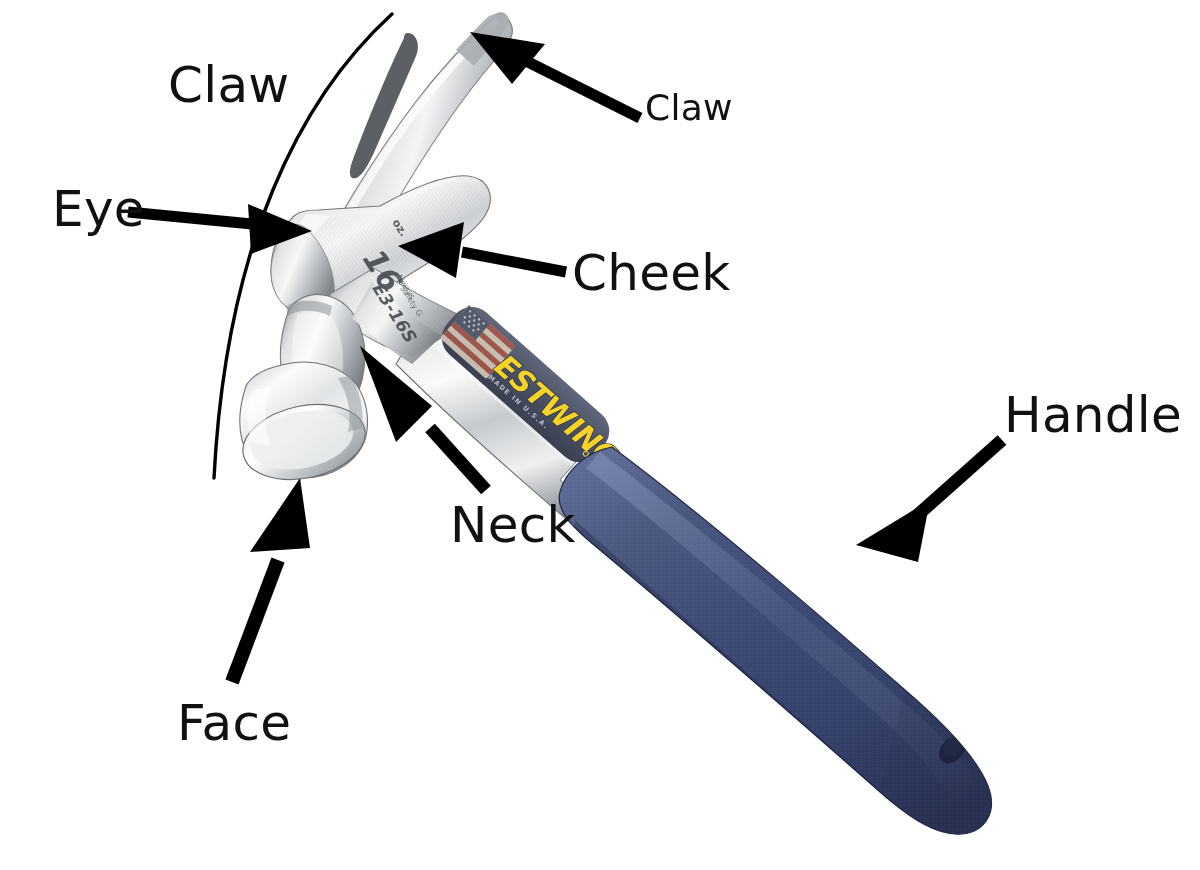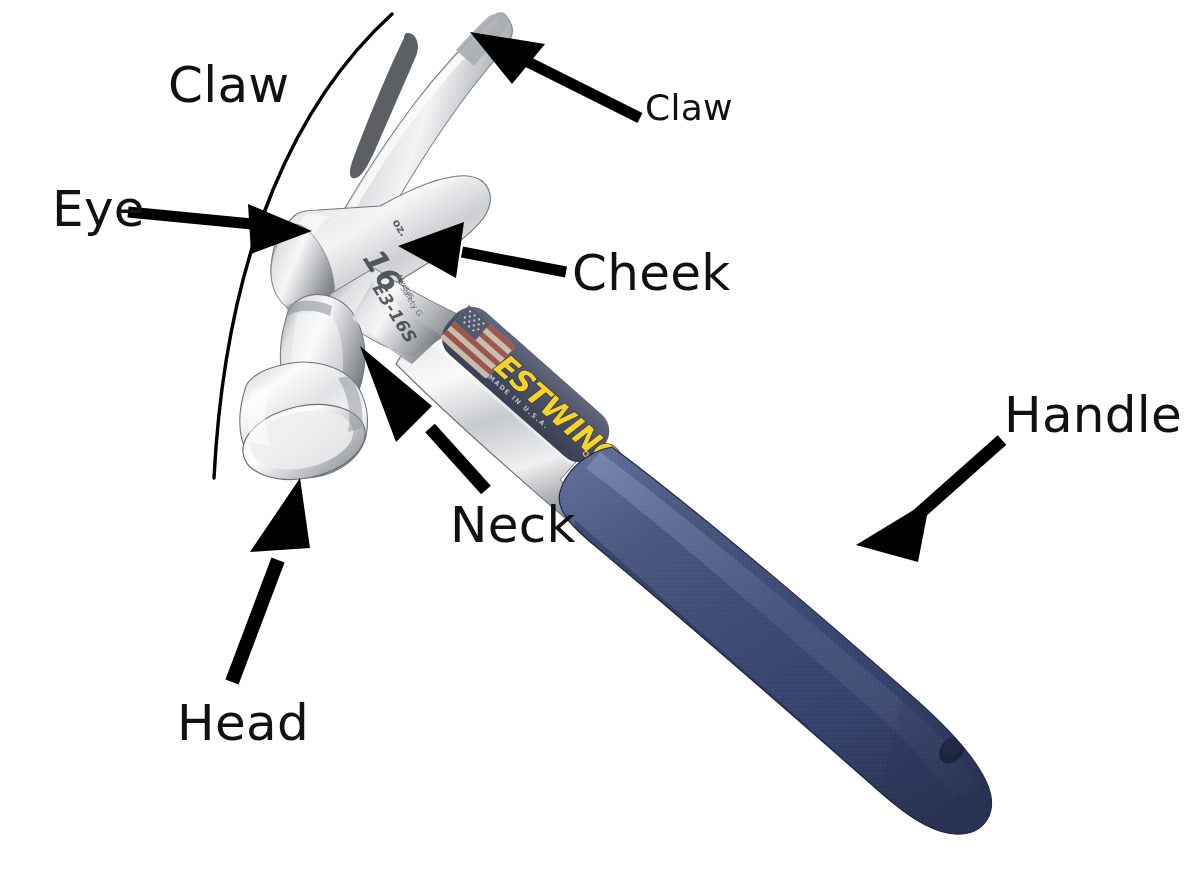--- a/index.html
+++ b/index.html
@@ -444,15 +444,15 @@
   <div class="lbl lbl-claw">Claw</div>
 
   <div class="lbl lbl-eye">Eye</div>
 
   <div class="lbl lbl-cheek">Cheek</div>
 
   <div class="lbl lbl-handle">Handle</div>
 
   <div class="lbl lbl-neck">Neck</div>
 
-  <div class="lbl lbl-face">Head</div>
+  <div class="lbl lbl-face">Face</div>
 
 </div>
 
 </body></html>

